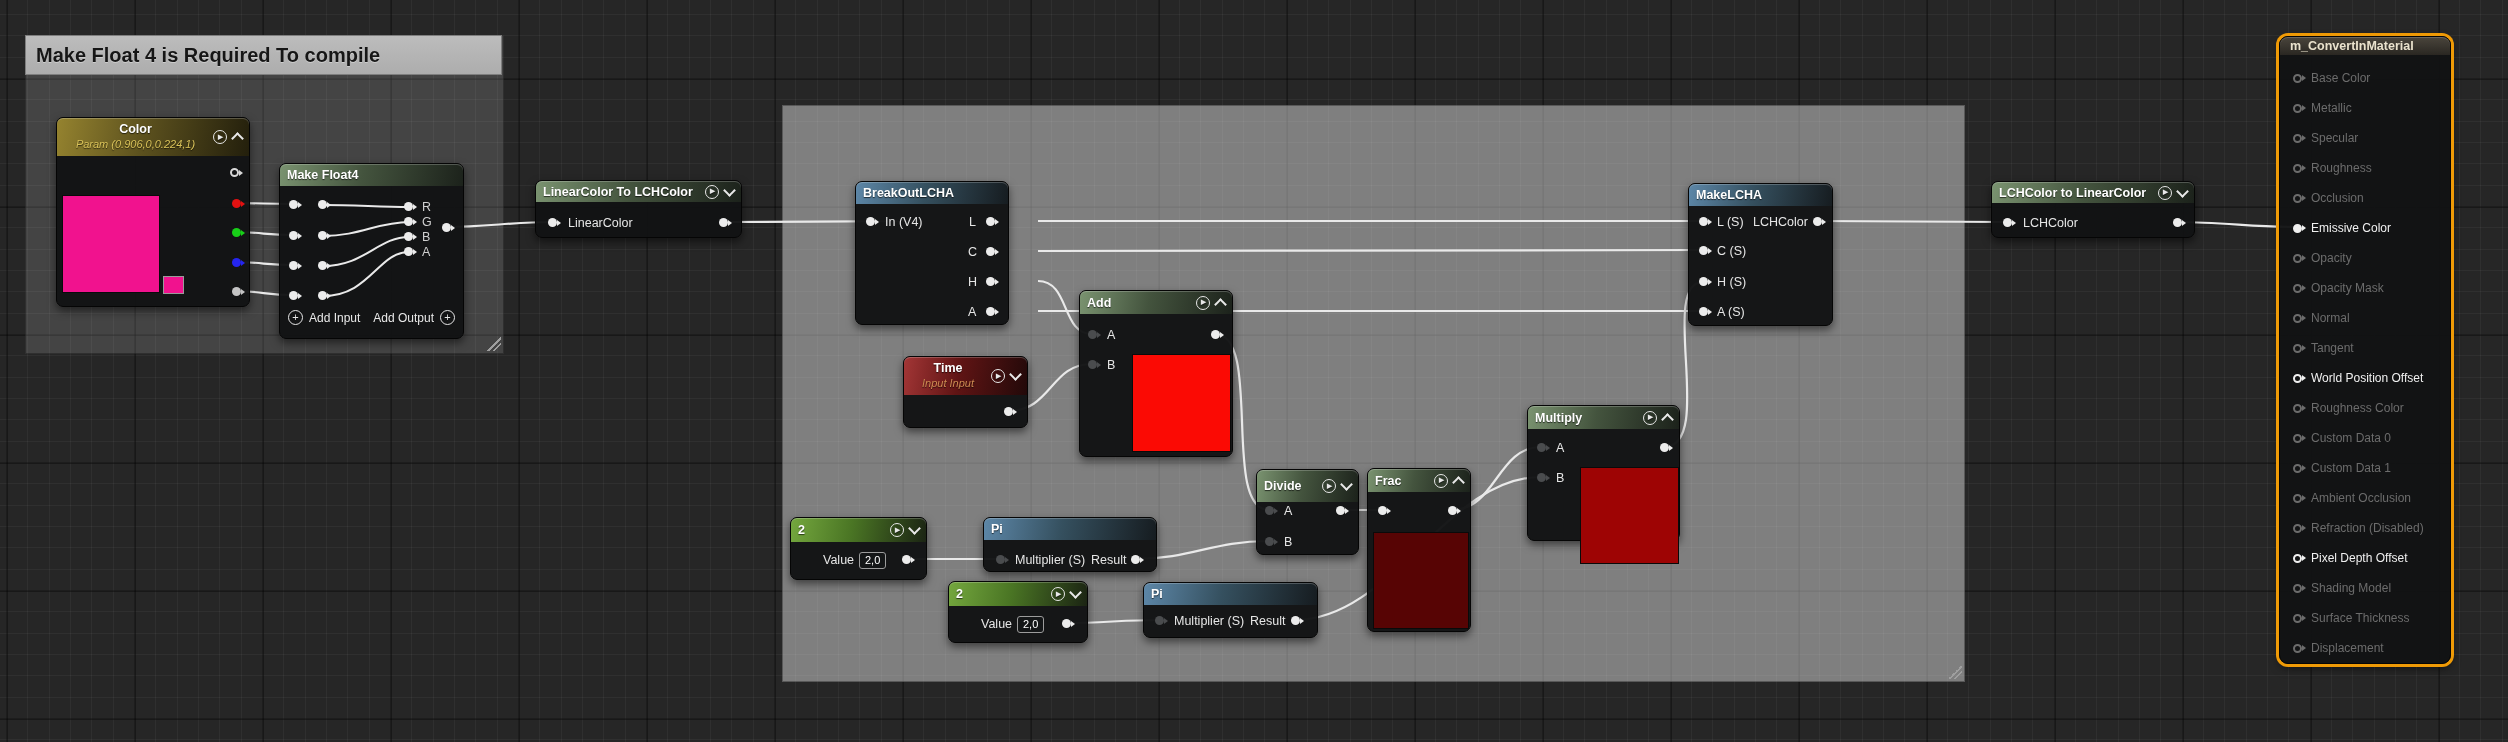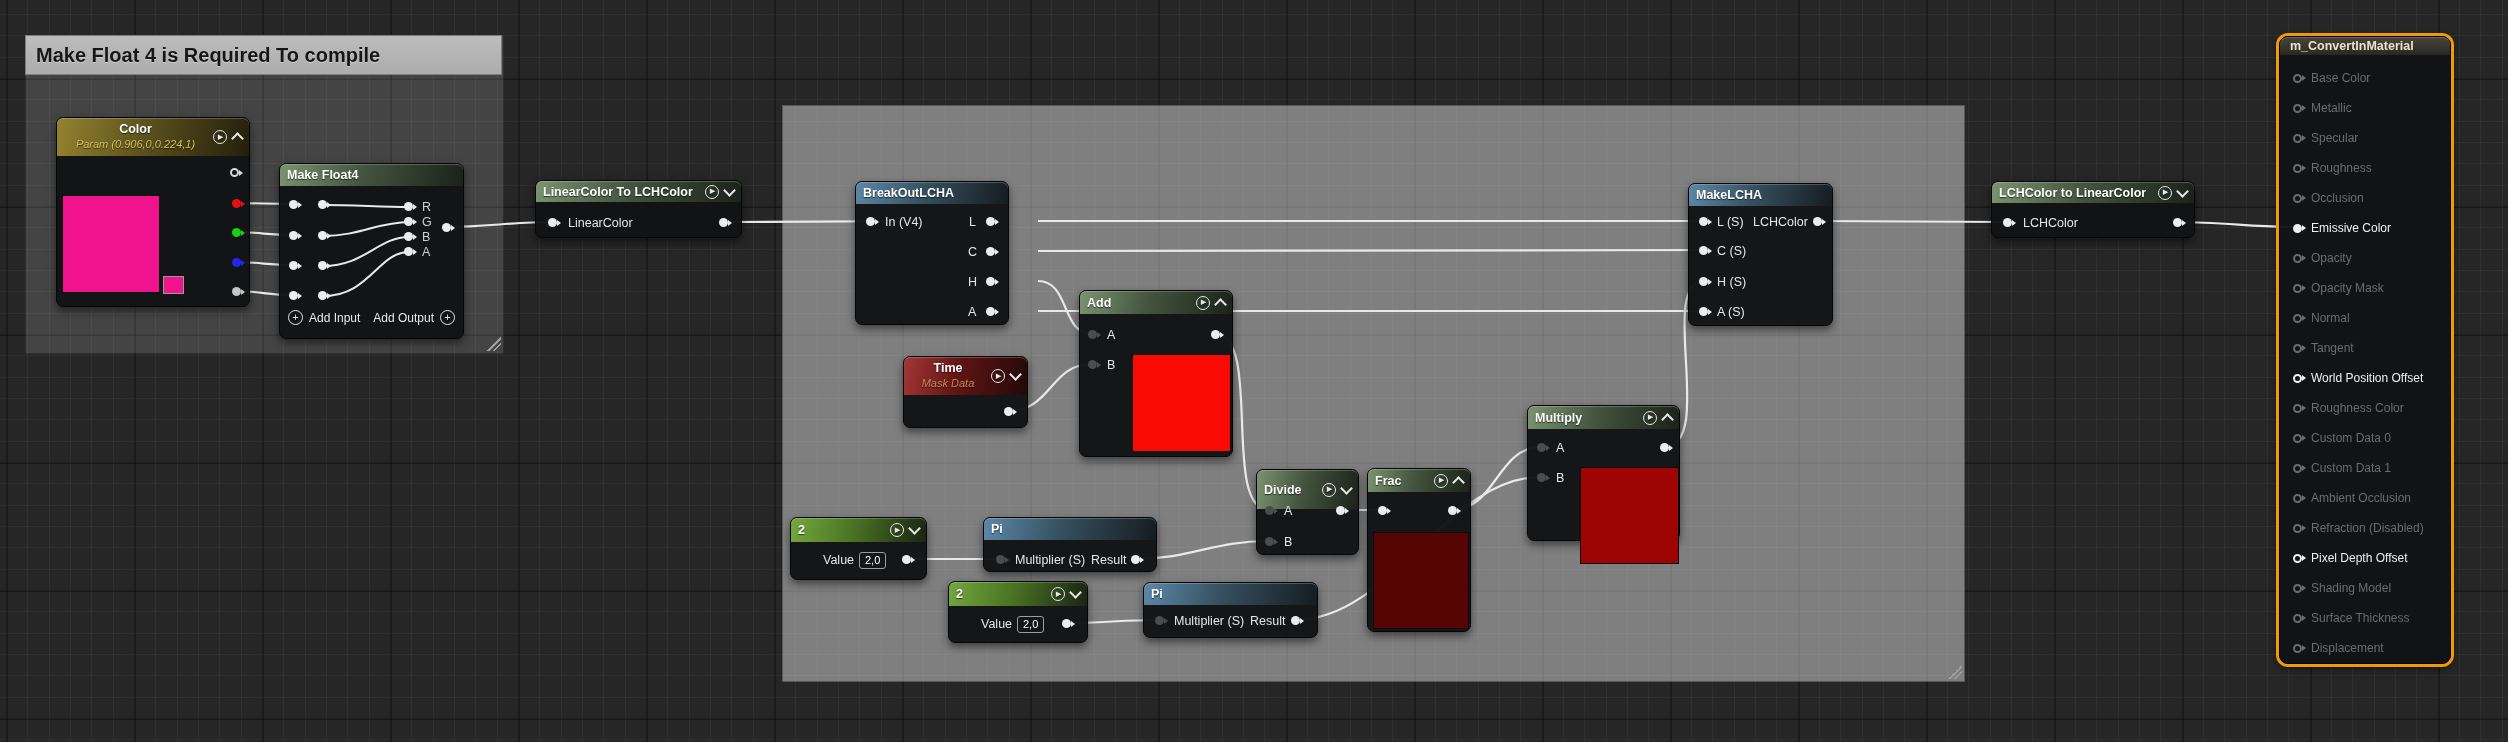--- a/index.html
+++ b/index.html
@@ -195,21 +195,21 @@
     <span class="plabel" style="left:112px;top:92px;">H</span>
     <span class="pin" style="left:130px;top:95px;"></span>
     <span class="plabel" style="left:112px;top:122px;">A</span>
     <span class="pin" style="left:130px;top:125px;"></span>
   </div>
 
   <div class="node" style="left:903px;top:356px;width:125px;height:72px;">
     <div class="hdr rd tall">
       <div class="tcol">
         <span class="title">Time</span>
-        <span class="sub tan">Mask Data</span>
+        <span class="sub tan">Input Input</span>
       </div>
       <span class="ic-play"></span>
       <span class="chev down"></span>
     </div>
     <span class="pin" style="left:100px;top:50px;"></span>
   </div>
 
   <div class="node" style="left:1079px;top:290px;width:154px;height:167px;">
     <div class="hdr g" style="height:23px;">
       <span class="title">Add</span>
@@ -218,21 +218,21 @@
     </div>
     <span class="pin dark" style="left:8px;top:39px;"></span>
     <span class="plabel" style="left:27px;top:36px;">A</span>
     <span class="pin dark" style="left:8px;top:69px;"></span>
     <span class="plabel" style="left:27px;top:66px;">B</span>
     <span class="pin" style="left:131px;top:39px;"></span>
     <span class="prev" style="left:52px;top:63px;width:97px;height:96px;background:#fb0a04;"></span>
   </div>
 
   <div class="node" style="left:1256px;top:469px;width:103px;height:86px;">
-    <div class="hdr g" style="height:39px;">
+    <div class="hdr g" style="height:32px;">
       <span class="title">Divide</span>
       <span class="ic-play"></span>
       <span class="chev down"></span>
     </div>
     <span class="pin dark" style="left:8px;top:36px;"></span>
     <span class="plabel" style="left:27px;top:33px;">A</span>
     <span class="pin dark" style="left:8px;top:67px;"></span>
     <span class="plabel" style="left:27px;top:64px;">B</span>
     <span class="pin" style="left:79px;top:36px;"></span>
   </div>

